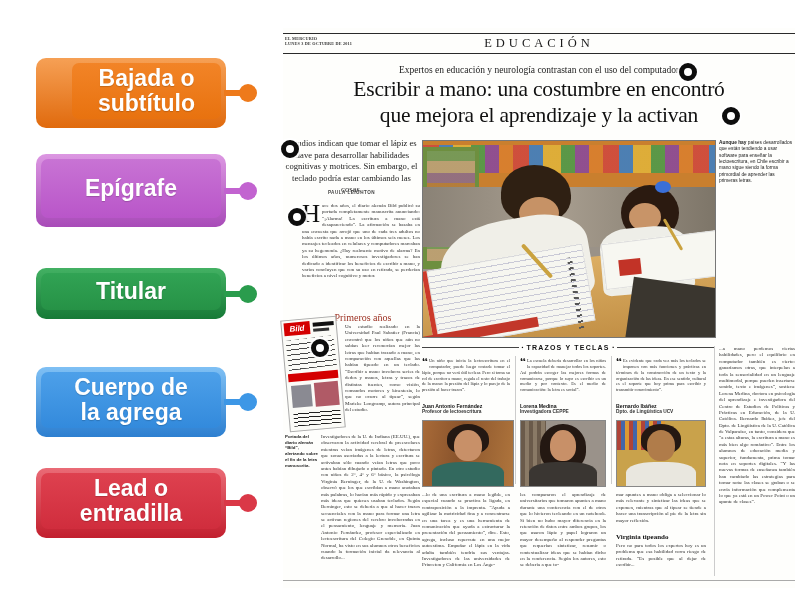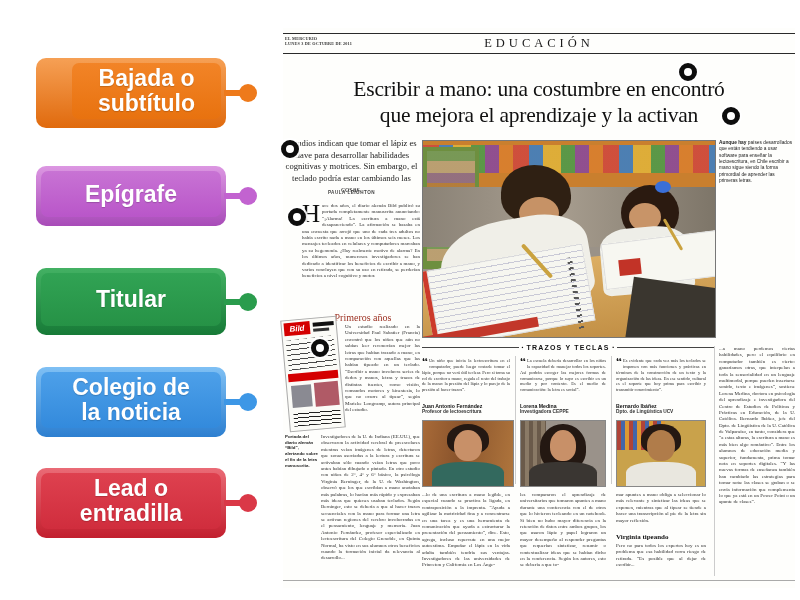--- a/index.html
+++ b/index.html
@@ -111,37 +111,37 @@
 
 <div class="stage">
 
   <div class="tile t0" style="top:58px;height:70px">
     <div class="face">
         <span>Bajada o subtítulo</span>
       </div>
     <div class="stem"></div>
     <div class="dot"></div>
   </div>
-  <div class="tile t1" style="top:166px;height:60px">
+  <div class="tile t1" style="top:154px;height:73px">
     <div class="face">
         <span>Epígrafe</span>
       </div>
     <div class="stem"></div>
     <div class="dot"></div>
   </div>
-  <div class="tile t2" style="top:268px;height:67px">
+  <div class="tile t2" style="top:268px;height:51px">
     <div class="face">
         <span>Titular</span>
       </div>
     <div class="stem"></div>
     <div class="dot"></div>
   </div>
   <div class="tile t3" style="top:367px;height:70px">
     <div class="face">
-        <span>Colegio de la noticia</span>
+        <span>Cuerpo de la agrega</span>
       </div>
     <div class="stem"></div>
     <div class="dot"></div>
   </div>
   <div class="tile t4" style="top:468px;height:70px">
     <div class="face">
         <span>Lead o entradilla</span>
       </div>
     <div class="stem"></div>
     <div class="dot"></div>
@@ -150,20 +150,21 @@
   <div class="paper">
 
     <div class="rule" style="top:5px"></div>
     <div class="abs mast" style="left:2px;top:8px;width:80px">
       <div>EL MERCURIO</div>
       <div>LUNES 3 DE OCTUBRE DE 2011</div>
     </div>
     <div class="abs section-title" style="top:8px">EDUCACIÓN</div>
     <div class="rule" style="top:25px"></div>
 
+    <div class="abs kicker" style="top:37px">Expertos en educación y neurología contrastan con el uso del computador</div>
     <div class="abs headline" style="top:49px">
       <div>Escribir a mano: una costumbre en encontró</div>
       <div>que mejora el aprendizaje y la activan</div>
     </div>
 
     <div class="abs lead" style="left:0;top:110px">Estudios indican que tomar el lápiz es clave para desarrollar habilidades cognitivas y motrices. Sin embargo, el teclado podría estar cambiando las cosas.</div>
     <div class="abs byline" style="left:0;top:162px">PAULA LEIGHTON</div>
 
     <div class="abs tiny" style="left:19px;top:175px;width:118px;height:108px">
       <span class="dropcap">H</span><span>ace dos años, el diario alemán Bild publicó su portada completamente manuscrita anunciando: “¡Alarma! La escritura a mano está desapareciendo”. La afirmación se basaba en una encuesta que arrojó que uno de cada tres adultos no había escrito nada a mano en los últimos seis meses. Los mensajes tecleados en celulares y computadores marcaban ya su hegemonía. ¿Hay realmente motivo de alarma? En los últimos años, numerosos investigadores se han dedicado a identificar los beneficios de escribir a mano, y varios concluyen que con su uso en retirada, se perderían beneficios a nivel cognitivo y motor.</span>

